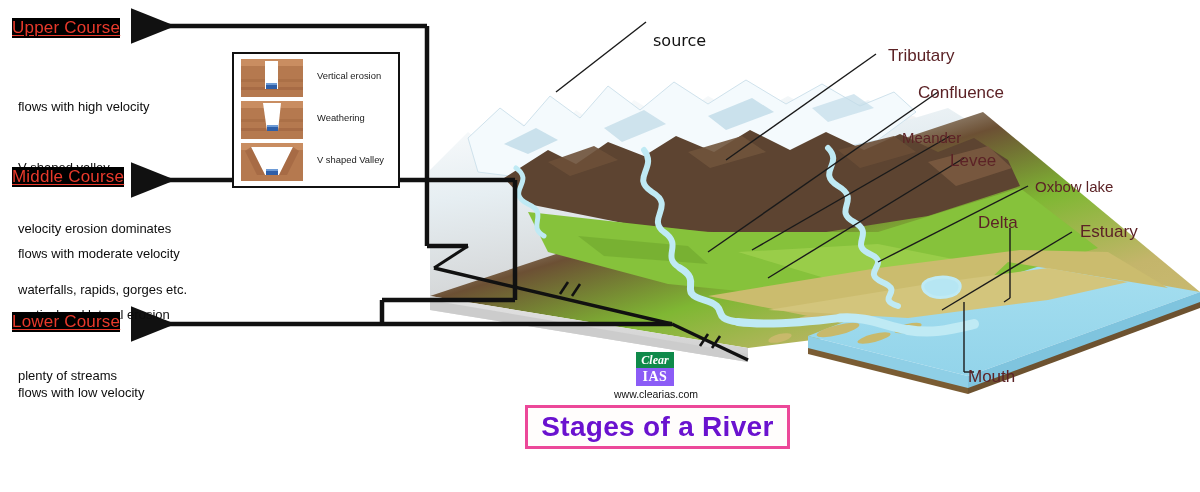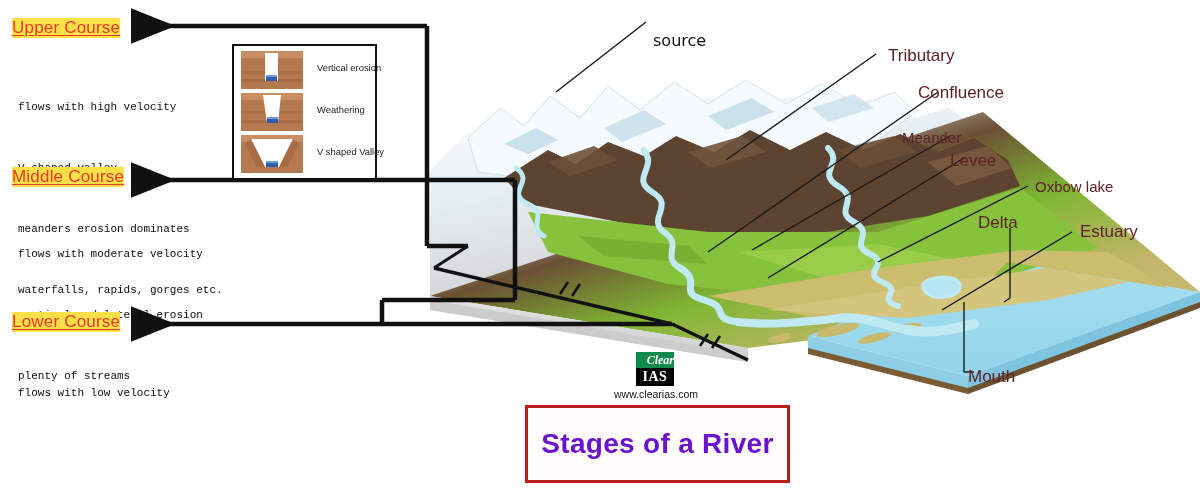--- a/index.html
+++ b/index.html
@@ -5,31 +5,31 @@
   html,body{margin:0;padding:0;background:#ffffff;}
   body{width:1200px;height:492px;position:relative;overflow:hidden;
        font-family:"Liberation Sans","DejaVu Sans",sans-serif;}
 
   #root{position:absolute;left:0;top:0;width:1200px;height:492px;}
 
   
   .course-head{
     position:absolute;color:#e8392b;font-size:17px;font-weight:400;
     text-decoration:underline;text-underline-offset:2px;
-    background:#fde047;letter-spacing:.2px;white-space:nowrap;
+    background:#000000;letter-spacing:.2px;white-space:nowrap;
     font-family:"Liberation Sans",sans-serif;
   }
   .course-body{
-    position:absolute;color:#0d0d0d;font-size:11px;line-height:20.4px;
-    white-space:pre;font-family:Liberation Mono, monospace;
+    position:absolute;color:#0d0d0d;font-size:13px;line-height:20.4px;
+    white-space:pre;font-family:Liberation Sans, sans-serif;
   }
 
   
   #inset{
-    position:absolute;left:232px;top:44px;width:145px;height:136px;
+    position:absolute;left:232px;top:52px;width:168px;height:136px;
     border:2.5px solid #111;background:#fff;box-sizing:border-box;
   }
   .inset-row{position:absolute;left:7px;width:154px;height:40px;}
   .inset-thumb{
     position:absolute;left:0;top:0;width:62px;height:38px;overflow:hidden;
     background:#b87a54;
   }
   .inset-cap{
     position:absolute;left:76px;top:11px;font-size:9.4px;color:#1a1a1a;
     white-space:nowrap;font-family:"Liberation Sans",sans-serif;
@@ -48,36 +48,36 @@
     font-family:Liberation Sans, sans-serif;font-size:15px;
   }
   .rlabel.big{font-size:17px;}
   .rlabel.black{color:#111;font-family:"DejaVu Sans",sans-serif;font-size:16px;}
 
   
   #logo{position:absolute;left:632px;top:352px;width:46px;height:34px;}
   .logo-top{
     position:absolute;left:4px;top:0;width:38px;height:16px;background:#0f8a4a;
     color:#fff;font-style:italic;font-weight:bold;font-size:12px;line-height:16px;
-    text-align:right;font-family:"Liberation Serif",serif;
+    text-align:center;font-family:"Liberation Serif",serif;
   }
   .logo-bot{
-    position:absolute;left:4px;top:16px;width:38px;height:18px;background:#000000;
+    position:absolute;left:4px;top:16px;width:38px;height:18px;background:#8b5cf6;
     color:#fff;font-weight:bold;font-size:14px;line-height:18px;
     text-align:center;font-family:"Liberation Serif",serif;letter-spacing:.5px;
   }
   #logo-url{
     position:absolute;left:598px;top:388px;width:116px;text-align:center;
     font-size:10.5px;color:#111;font-family:"Liberation Sans",sans-serif;
   }
 
   
   #titlebox{
-    position:absolute;left:525px;top:405px;width:265px;height:78px;
-    border:3px solid #b91c1c;background:#fffdfc;box-sizing:border-box;
+    position:absolute;left:525px;top:405px;width:265px;height:44px;
+    border:3px solid #ec4899;background:#fffdfc;box-sizing:border-box;
   }
   #titletext{
     position:absolute;left:0;top:0;width:100%;height:100%;
     display:flex;align-items:center;justify-content:center;
     color:#6a12cf;font-size:28px;font-weight:bold;
     font-family:"Liberation Sans",sans-serif;letter-spacing:.3px;
   }
 
   
   #wm{position:absolute;left:560px;top:240px;font-size:44px;color:#f2f2f2;
@@ -235,21 +235,21 @@
     <path d="M572,296 L580,284" stroke="#111" stroke-width="2.6" fill="none"></path>
     <path d="M700,346 L708,334" stroke="#111" stroke-width="2.6" fill="none"></path>
     <path d="M712,348 L720,336" stroke="#111" stroke-width="2.6" fill="none"></path>
     <path d="M672,324 L748,360" stroke="#111" stroke-width="3.4" fill="none"></path>
   </svg>
 
   <div class="course-head" style="left:12px;top:18px;">Upper Course</div>
   <div class="course-body" style="left:18px;top:56px;">
     <div>flows with high velocity</div>
     <div>V-shaped valley</div>
-    <div>meanders erosion dominates</div>
+    <div>velocity erosion dominates</div>
     <div>waterfalls, rapids, gorges etc.</div>
   </div>
 
   <div class="course-head" style="left:12px;top:167px;">Middle Course</div>
   <div class="course-body" style="left:18px;top:203px;">
     <div>flows with moderate velocity</div>
     <div>vertical and lateral erosion</div>
     <div>plenty of streams</div>
   </div>
 

